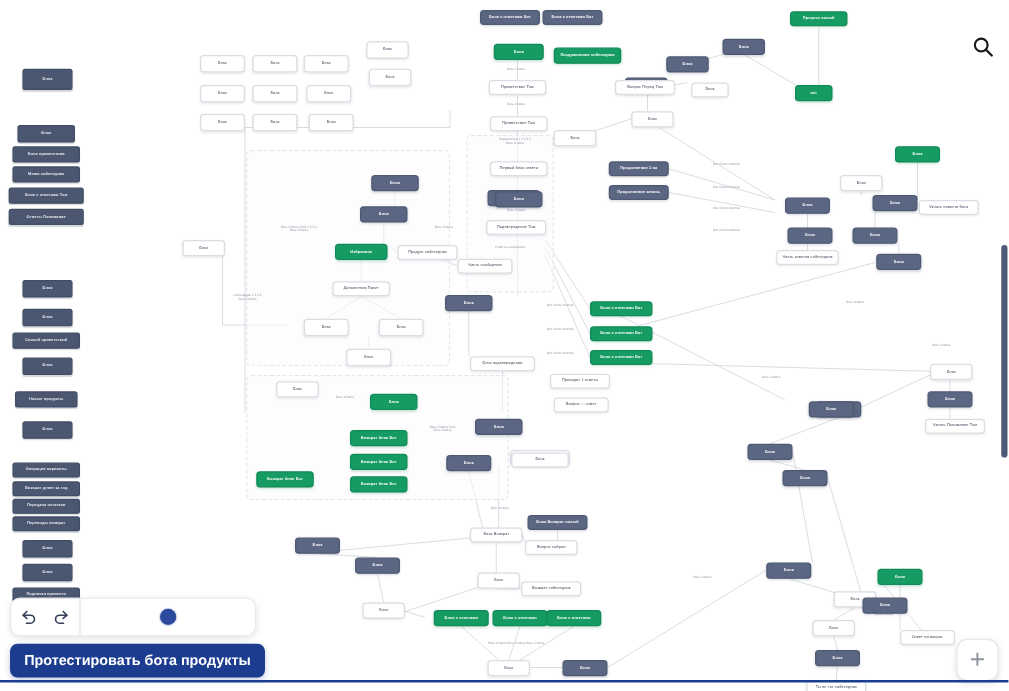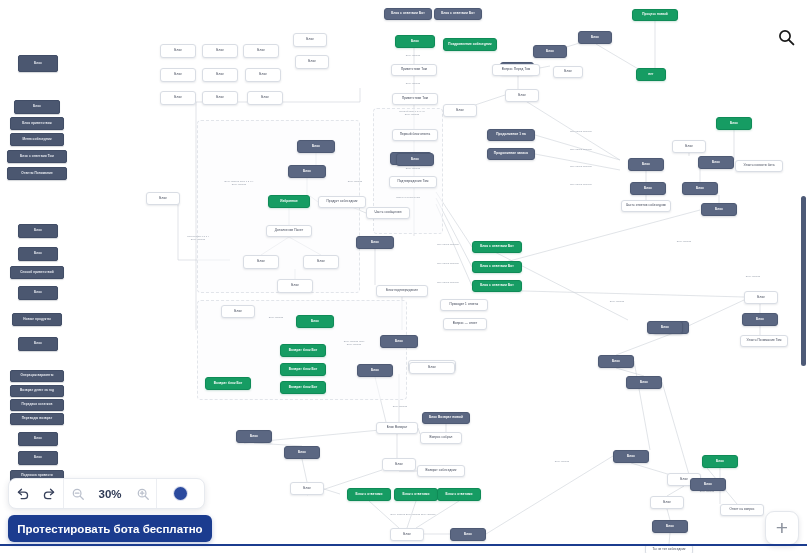--- a/index.html
+++ b/index.html
@@ -447,42 +447,24 @@
         </svg>
       </div>
       <div class="tb-btn">
         <svg width="15" height="15" viewBox="0 0 16 16" aria-hidden="true">
           <path d="M11.8 6.6 H6 a3.4 3.4 0 0 0 0 6.8 H9.4" fill="none" stroke="#37405a" stroke-width="1.4" stroke-linecap="round"></path>
           <path d="M9.1 3.4 L12.4 6.6 L9.1 9.3" fill="none" stroke="#37405a" stroke-width="1.4" stroke-linecap="round" stroke-linejoin="round"></path>
         </svg>
       </div>
     </div>
     <div class="tb-sep"></div>
-    <div class="tb-group">
-      <div class="tb-btn">
-        <svg width="14" height="14" viewBox="0 0 16 16" aria-hidden="true">
-          <circle cx="7" cy="7" r="4.4" fill="none" stroke="#b9bfcb" stroke-width="1.4"></circle>
-          <line x1="10.4" y1="10.4" x2="14" y2="14" stroke="#b9bfcb" stroke-width="1.5" stroke-linecap="round"></line>
-          <line x1="4.9" y1="7" x2="9.1" y2="7" stroke="#b9bfcb" stroke-width="1.3" stroke-linecap="round"></line>
-        </svg>
-      </div>
-      <div class="tb-zoom">30%</div>
-      <div class="tb-btn">
-        <svg width="14" height="14" viewBox="0 0 16 16" aria-hidden="true">
-          <circle cx="7" cy="7" r="4.4" fill="none" stroke="#b9bfcb" stroke-width="1.4"></circle>
-          <line x1="10.4" y1="10.4" x2="14" y2="14" stroke="#b9bfcb" stroke-width="1.5" stroke-linecap="round"></line>
-          <line x1="4.9" y1="7" x2="9.1" y2="7" stroke="#b9bfcb" stroke-width="1.3" stroke-linecap="round"></line>
-          <line x1="7" y1="4.9" x2="7" y2="9.1" stroke="#b9bfcb" stroke-width="1.3" stroke-linecap="round"></line>
-        </svg>
-      </div>
-    </div>
     <div class="tb-sep"></div>
     <div class="tb-dot-wrap">
       <div class="tb-dot"></div>
     </div>
   </div>
 
   <div class="cta">
-    <span>Протестировать бота бесплатно</span>
+    <span>Протестировать бота продукты</span>
   </div>
   <div class="cta-underline"></div>
 
 </div>
 
 </body></html>

